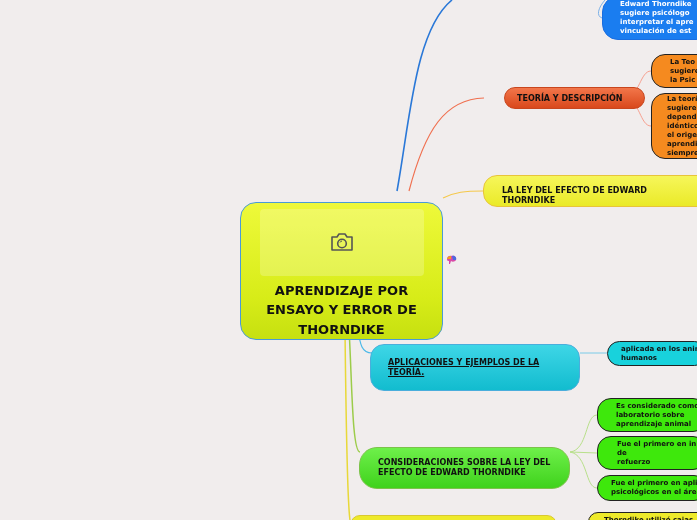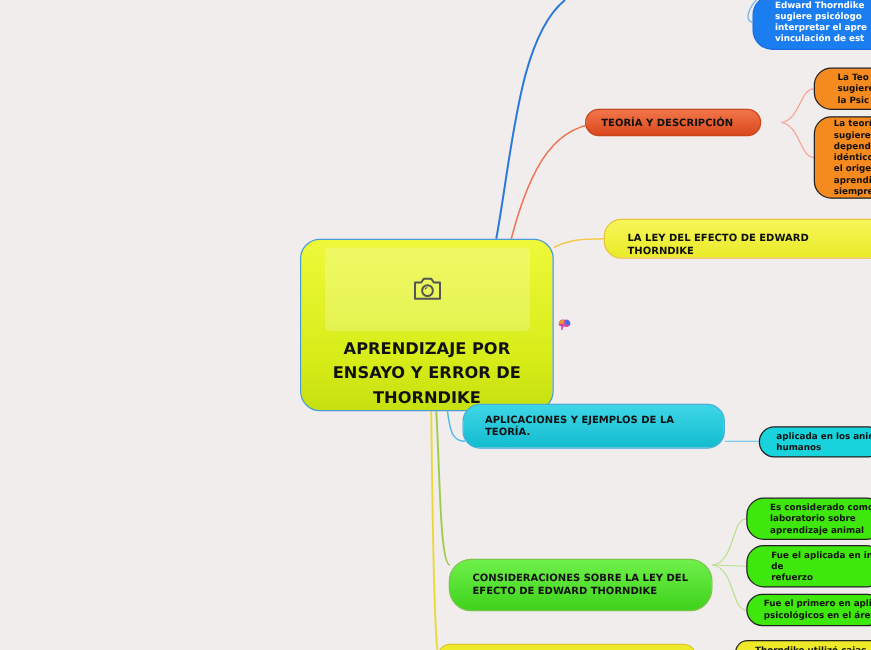--- a/index.html
+++ b/index.html
@@ -3,33 +3,33 @@
 <meta charset="utf-8">
 <style>
   * { box-sizing: border-box; margin: 0; padding: 0; }
   html, body { width: 697px; height: 520px; overflow: hidden; }
   body { background: #f1eded; position: relative; font-family: "DejaVu Sans", sans-serif; }
   svg.links { position: absolute; left: 0; top: 0; width: 697px; height: 520px; }
   .node { position: absolute; font-weight: bold; color: #111; display: flex; align-items: center; }
   .topic { border-radius: 14px; }
   .sub { border-radius: 14px; border: 1.5px solid #222; font-size: 7px; line-height: 9px; padding: 2px 0 2px 14px; overflow: hidden; white-space: pre-line; align-items: center; }
   .central {
-    left: 240px; top: 191px; width: 203px; height: 138px;
+    left: 240px; top: 202px; width: 203px; height: 138px;
     border-radius: 16px; border: 1.5px solid #4a9bd6;
     background: linear-gradient(#eef93a, #d7ec18 70%, #c6e010);
     flex-direction: column; align-items: center;
   }
   .central .photo {
     margin-top: 6px; width: 164px; height: 67px; border-radius: 4px;
     background: rgba(255,255,255,0.22); display: flex; align-items: center; justify-content: center;
   }
   .central .title { margin-top: 5px; font-size: 13px; line-height: 19.5px; text-align: center; width: 190px; }
-  .t-orange { left: 468px; top: 87px; width: 141px; height: 22px; background: linear-gradient(#f2764a, #d9481c); border: 1px solid #c8461e; font-size: 8px; padding-left: 12px; align-items: center; }
+  .t-orange { left: 504px; top: 87px; width: 141px; height: 22px; background: linear-gradient(#f2764a, #d9481c); border: 1px solid #c8461e; font-size: 8px; padding-left: 12px; align-items: center; }
   .t-yellow { left: 483px; top: 175px; width: 250px; height: 32px; background: linear-gradient(#f6f65a, #eaea28); border: 1px solid #e8c43a; font-size: 8px; line-height: 10px; padding-left: 18px; align-items: flex-end; }
-  .t-cyan { left: 370px; top: 323px; width: 210px; height: 36px; background: linear-gradient(#3ed6e6, #12bccf); border: 1px solid #4aaedc; font-size: 8px; line-height: 10px; padding-left: 17px; }
+  .t-cyan { left: 370px; top: 344px; width: 210px; height: 47px; background: linear-gradient(#3ed6e6, #12bccf); border: 1px solid #4aaedc; font-size: 8px; line-height: 10px; padding-left: 17px; text-decoration: underline; }
   .t-green { left: 359px; top: 431px; width: 211px; height: 42px; background: linear-gradient(#6ef04a, #3fd21c); border: 1px solid #7cc34a; font-size: 8px; line-height: 10.5px; padding-left: 18px; border-radius: 18px; margin-top: 16px; }
   .t-yellow2 { left: 350px; top: 515px; width: 207px; height: 20px; background: #eeea2a; border: 1px solid #d9c830; border-radius: 12px; }
   .s-blue { left: 602px; top: -4px; width: 110px; height: 44px; background: #1a7df0; color: #fff; border: 1.5px solid #1a6ee0; border-radius: 16px; padding-left: 17px; font-size: 7px; line-height: 9px; }
   .s-or1 { left: 651px; top: 54px; width: 60px; height: 34px; background: #f58a1f; padding-left: 18px; }
   .s-or2 { left: 651px; top: 93px; width: 60px; height: 66px; background: #f58a1f; padding-left: 15px; }
   .s-cyan { left: 607px; top: 341px; width: 100px; height: 25px; background: #18d2dc; padding-left: 13px; }
   .s-g1 { left: 597px; top: 398px; width: 110px; height: 34px; background: #3ee80c; padding-left: 18px; }
   .s-g2 { left: 597px; top: 436px; width: 110px; height: 34px; background: #3ee80c; padding-left: 19px; }
   .s-g3 { left: 597px; top: 475px; width: 110px; height: 26px; background: #3ee80c; padding-left: 13px; }
   .s-y { left: 588px; top: 512px; width: 120px; height: 20px; background: #eeea2a; padding-left: 15px; align-items: flex-start; padding-top: 3px; }
@@ -118,21 +118,21 @@
 <div class="node sub s-cyan">
   <span>aplicada en los anim
 humanos</span>
 </div>
 <div class="node sub s-g1">
   <span>Es considerado como
 laboratorio sobre
 aprendizaje animal</span>
 </div>
 <div class="node sub s-g2">
-  <span>Fue el aplicada en in
+  <span>Fue el primero en in
 de
 refuerzo</span>
 </div>
 <div class="node sub s-g3">
   <span>Fue el primero en apli
 psicológicos en el área</span>
 </div>
 <div class="node sub s-y">
   <span>Thorndike utilizó cajas</span>
 </div>

